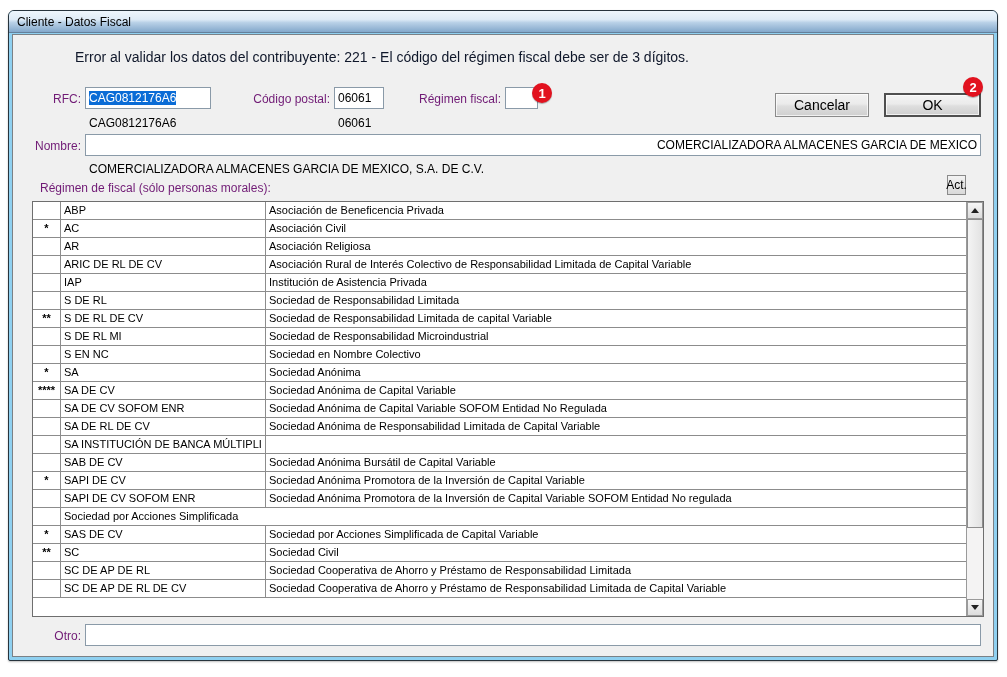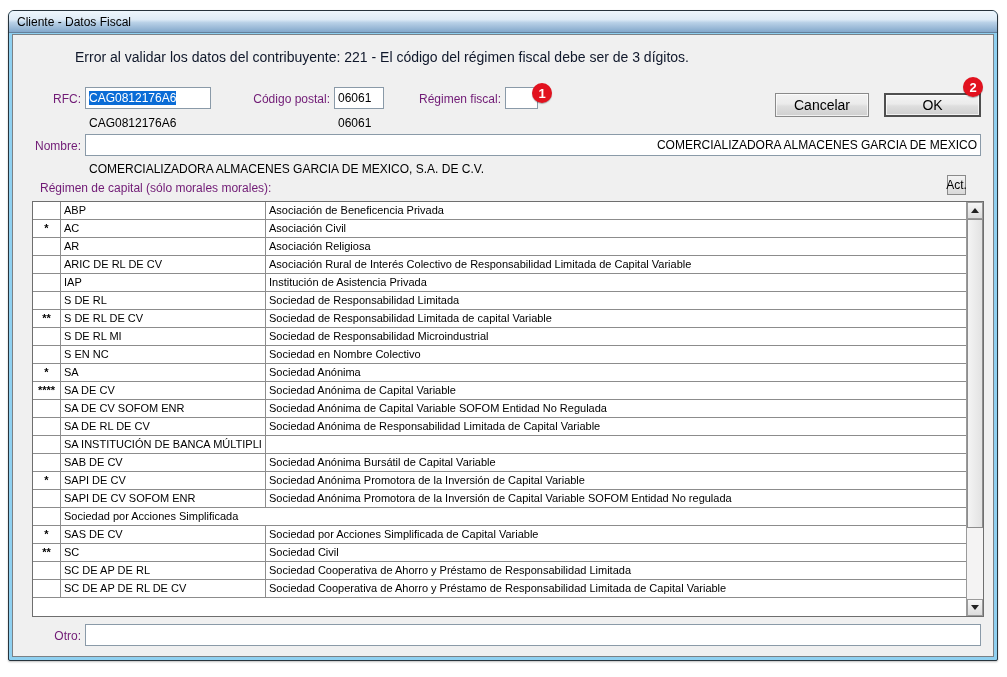--- a/index.html
+++ b/index.html
@@ -121,21 +121,21 @@
     <div class="btn" style="left:762px;top:58px;width:94px;">Cancelar</div>
     <div class="btn default" style="left:871px;top:58px;width:97px;">OK</div>
     <div class="badge" style="left:950px;top:42px;">2</div>
 
     <div class="lbl" style="left:0;width:68px;top:104px;">Nombre:</div>
     <div class="textbox" style="left:72px;top:99px;width:896px;text-align:right;">
       <span>COMERCIALIZADORA ALMACENES GARCIA DE MEXICO</span>
     </div>
     <div class="echo" style="left:76px;top:127px;">COMERCIALIZADORA ALMACENES GARCIA DE MEXICO, S.A. DE C.V.</div>
 
-    <div class="lbl" style="left:27px;width:auto;top:146px;text-align:left;">Régimen de capital (sólo morales morales):</div>
+    <div class="lbl" style="left:27px;width:auto;top:146px;text-align:left;">Régimen de fiscal (sólo personas morales):</div>
     <div class="btn-act" style="left:934px;top:140px;width:19px;">Act.</div>
 
     <div class="tbl">
       <div class="rows">
           <div class="trow">
             <div class="cell marker"></div>
             <div class="cell code">ABP</div>
             <div class="cell desc">Asociación de Beneficencia Privada</div>
           </div>
           <div class="trow">

